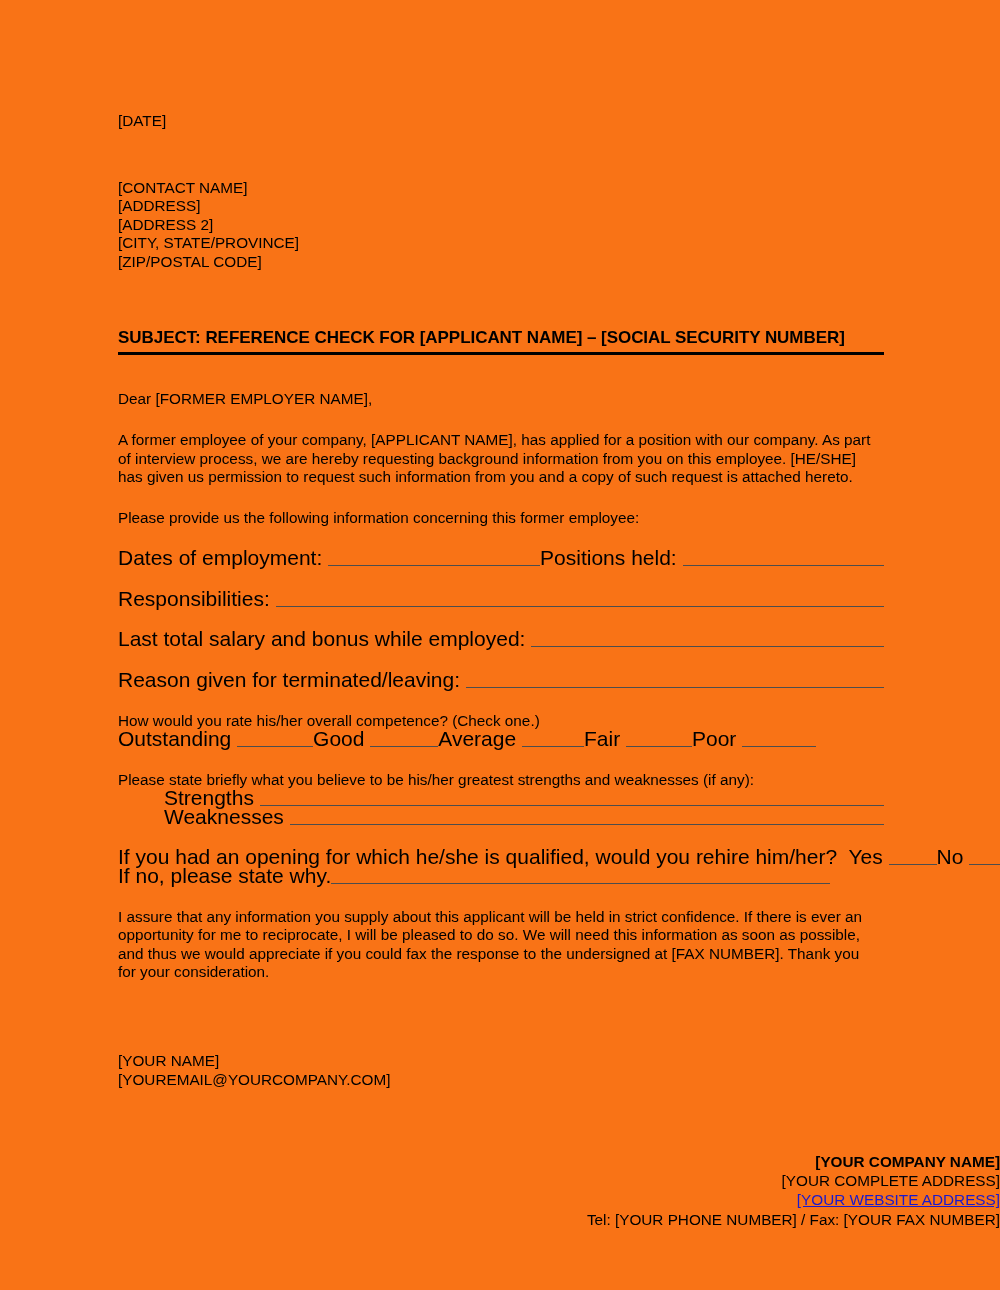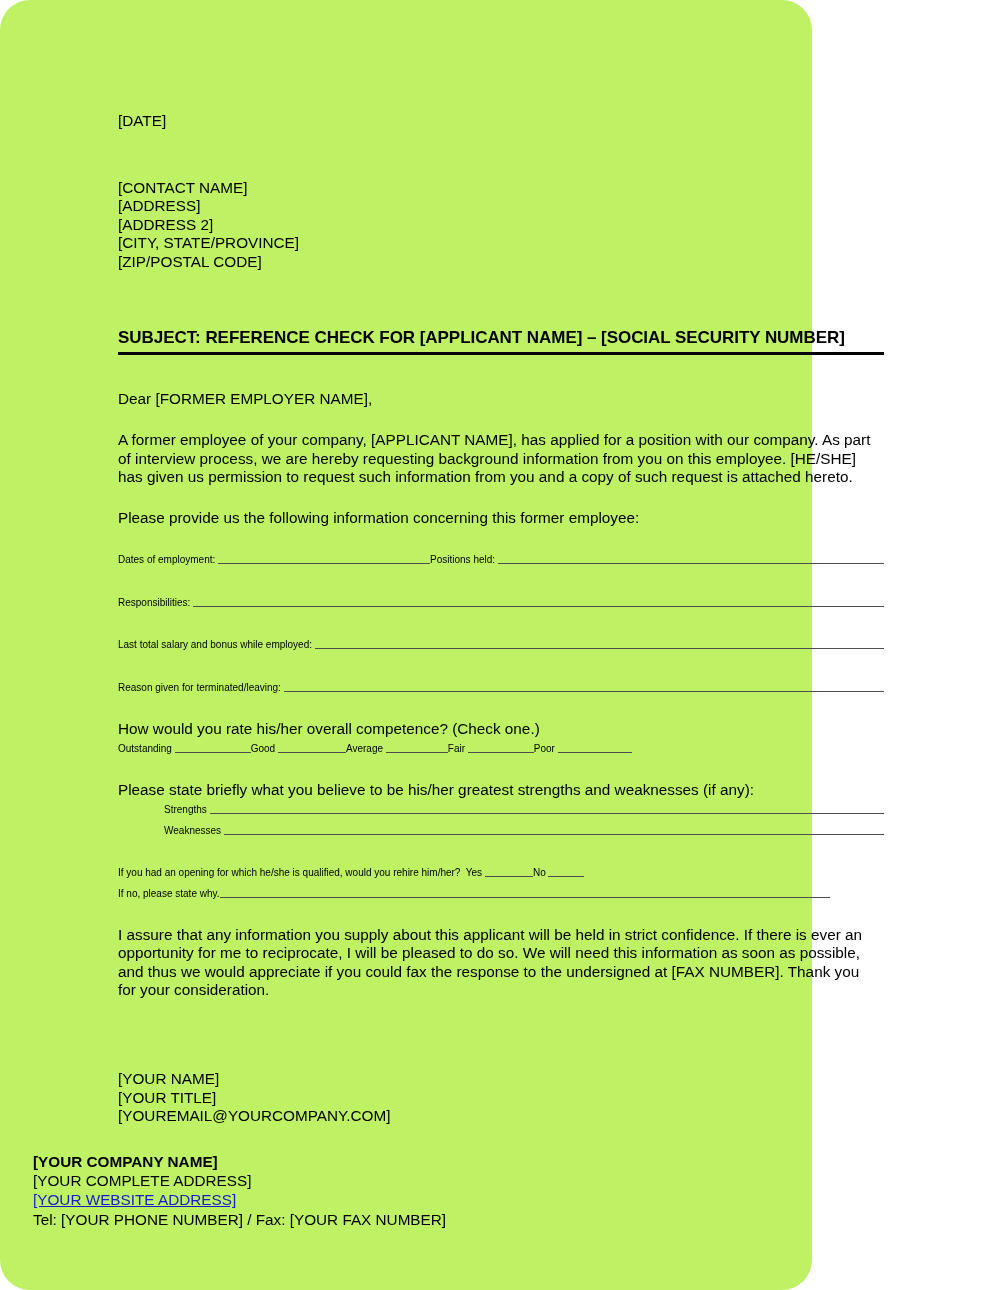--- a/index.html
+++ b/index.html
@@ -9,26 +9,25 @@
   }
   body {
     width: 1000px;
     height: 1290px;
     font-family: "Liberation Sans", sans-serif;
     color: #000000;
     -webkit-font-smoothing: antialiased;
   }
   .page {
     position: relative;
-    width: 812px;
+    width: 1000px;
     height: 1290px;
-    background: #bef264;
+    background: #f97316;
     box-sizing: border-box;
     padding: 0;
-    border-radius: 30px;
   }
   .content {
     position: absolute;
     left: 118px;
     top: 112px;
     width: 766px;
   }
   
   .line {
     font-size: 15.3px;
@@ -58,21 +57,21 @@
   
   .para {
     font-size: 15.3px;
     line-height: 18.6px;
     text-align: left;
     width: 762px;
   }
 
   
   .formrow {
-    font-size: 10px;
+    font-size: 21px;
     line-height: 18.6px;
     display: flex;
     align-items: baseline;
     white-space: pre;
   }
   .formrow .lbl { flex: 0 0 auto; }
   .fill {
     display: inline-block;
     border-bottom: 1.4px solid #4d4d4d;
     height: 13px;
@@ -99,23 +98,23 @@
   
   .whyrow { width: 712px; }
 
   
   .sig .line { line-height: 18.6px; }
 
   
   .footer {
     position: absolute;
     left: 0;
-    right: 18px;
+    right: 0;
     top: 1152px;
-    text-align: left;
+    text-align: right;
     padding-left: 33px;
   }
   .footer .fline {
     font-size: 15.3px;
     line-height: 19.2px;
   }
   .footer .company {
     font-weight: bold;
   }
   .footer .weblink {
@@ -235,21 +234,20 @@
 
     <div class="para">I assure that any information you supply about this applicant will be held in strict confidence. If there is ever an opportunity for me to reciprocate, I will be pleased to do so. We will need this information as soon as possible, and thus we would appreciate if you could fax the response to the undersigned at [FAX NUMBER]. Thank you for your consideration.</div>
 
     <div class="blockgap-sm"></div>
 
 
     <div class="blockgap-lg"></div>
 
     <div class="sig">
       <div class="line">[YOUR NAME]</div>
-      <div class="line">[YOUR TITLE]</div>
       <div class="line">[YOUREMAIL@YOURCOMPANY.COM]</div>
     </div>
 
   </div>
 
   <div class="footer">
     <div class="fline company">[YOUR COMPANY NAME]</div>
     <div class="fline">[YOUR COMPLETE ADDRESS]</div>
     <div class="fline"><span class="weblink" style="color: rgb(25, 25, 207);">[YOUR WEBSITE ADDRESS]</span></div>
     <div class="fline">Tel: [YOUR PHONE NUMBER] / Fax: [YOUR FAX NUMBER]</div>

